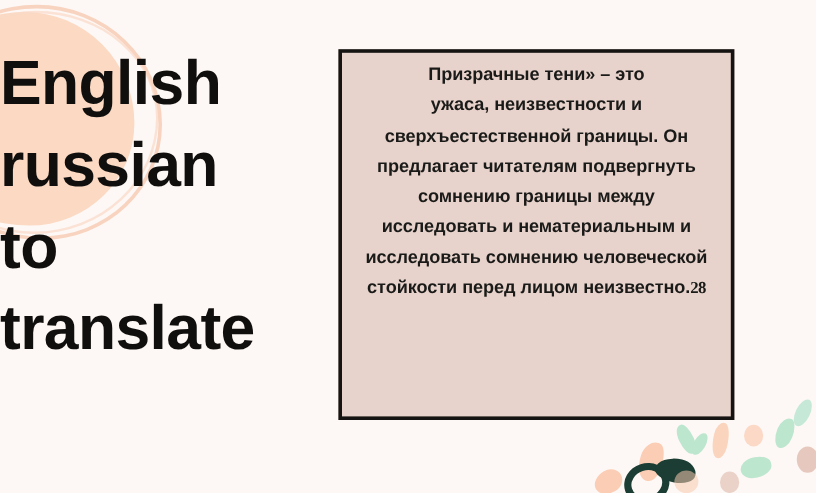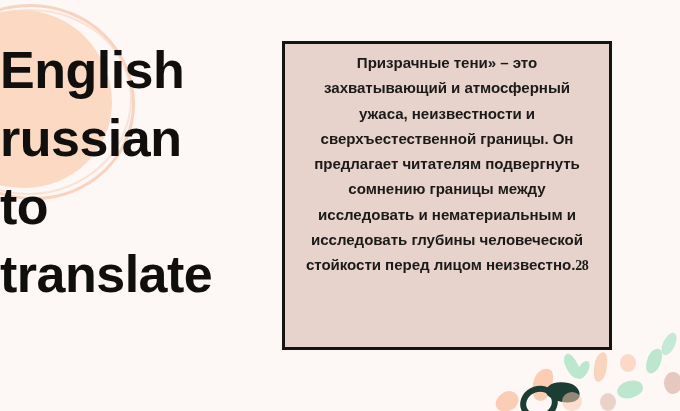--- a/index.html
+++ b/index.html
@@ -236,27 +236,26 @@
   <div class="headline">
     <span class="line">English</span>
     <span class="line">russian</span>
     <span class="line">to</span>
     <span class="line">translate</span>
   </div>
 
   <div class="panel">
     <div class="panel-text">
       <span class="ln">Призрачные тени» – это</span>
-      <span class="ln">захватывающий и атмосферный</span>
       <span class="ln">ужаса, неизвестности и</span>
       <span class="ln">сверхъестественной границы. Он</span>
       <span class="ln">предлагает читателям подвергнуть</span>
       <span class="ln">сомнению границы между</span>
       <span class="ln">исследовать и нематериальным и</span>
-      <span class="ln">исследовать глубины человеческой</span>
+      <span class="ln">исследовать сомнению человеческой</span>
       <span class="ln"><span>стойкости перед лицом неизвестно.</span><span class="tail">28</span></span>
     </div>
   </div>
 
   <div class="deco d-mint-5"></div>
   <div class="deco d-peach-1"></div>
   <div class="deco d-mint-1"></div>
   <div class="deco d-mint-2"></div>
   <div class="deco d-peach-2"></div>
   <div class="deco d-peach-3"></div>

